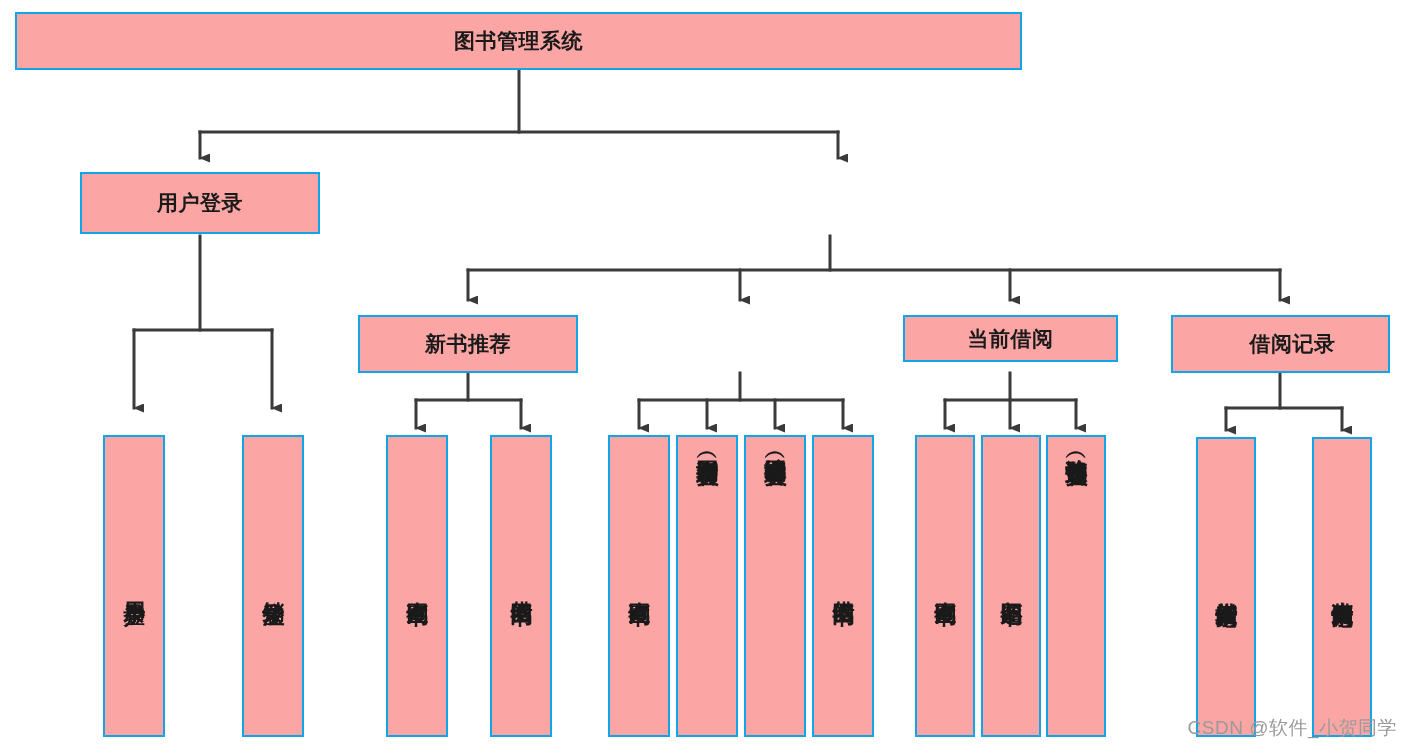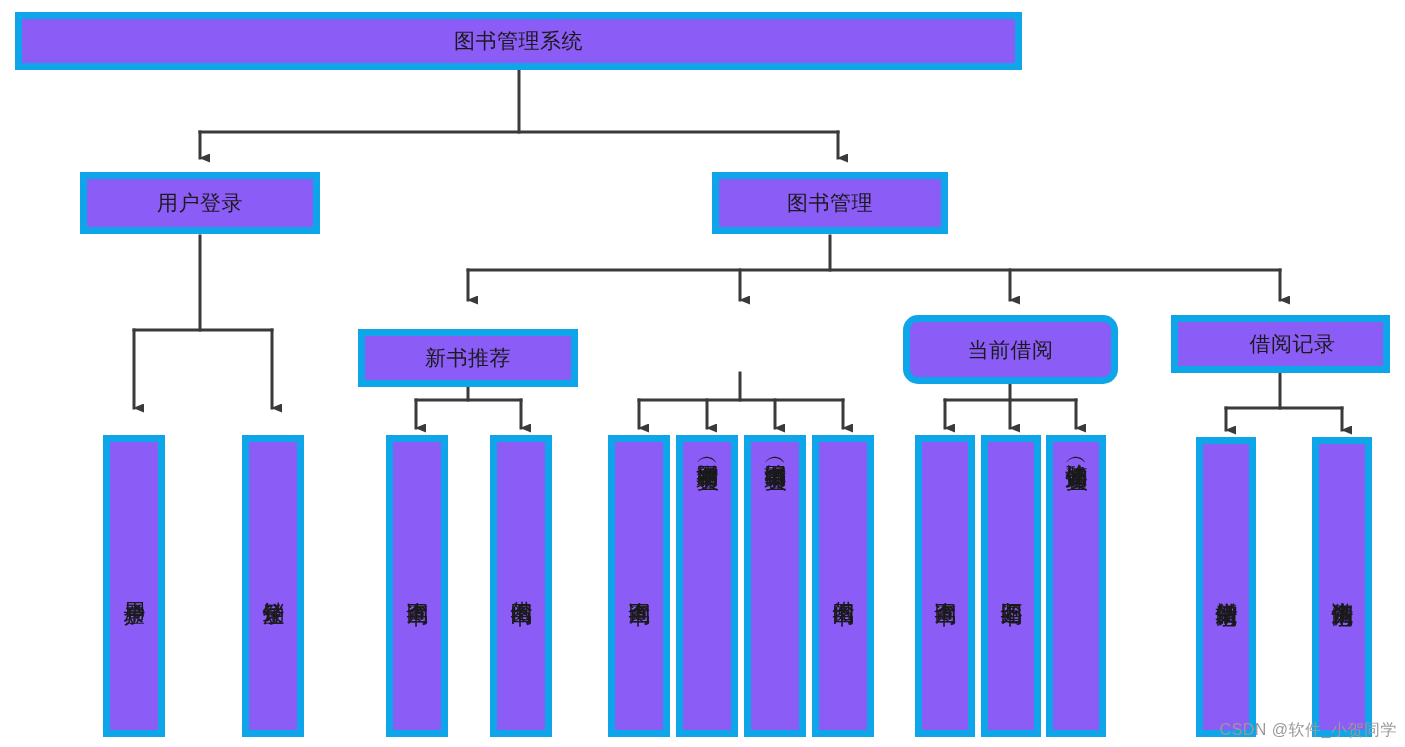--- a/index.html
+++ b/index.html
@@ -20,26 +20,27 @@
   svg.diagram-canvas {
     position: absolute;
     left: 0;
     top: 0;
     width: 1405px;
     height: 747px;
   }
   .node-box {
     position: absolute;
     box-sizing: border-box;
-    background: #8b5cf6;
-    border: 7px solid #0ea5e9;
+    background: #fca5a5;
+    border: 2px solid #0ea5e9;
     display: flex;
     align-items: center;
     justify-content: center;
     color: #1a1a1a;
+    font-weight: bold;
   }
   .node-label-h {
     font-size: 21px;
     line-height: 1.1;
     white-space: nowrap;
     letter-spacing: 0.5px;
   }
   .node-label-v {
     writing-mode: vertical-rl;
     text-orientation: upright;
@@ -57,21 +58,21 @@
     padding-top: 4px;
   }
   .leaf-box.centered {
     align-items: center;
     padding-top: 0;
   }
   #watermark {
     position: absolute;
     right: 8px;
     bottom: 6px;
-    font-size: 16px;
+    font-size: 19px;
     color: #9a9a9a;
     white-space: nowrap;
     letter-spacing: 0.5px;
   }
 </style>
 </head>
 <body>
 
 <div id="diagram-root">
 
@@ -125,28 +126,25 @@
     </g>
   </svg>
 
   <div class="node-box" style="left:15px; top:12px; width:1007px; height:58px;">
     <span class="node-label-h">图书管理系统</span>
   </div>
 
   <div class="node-box" style="left:80px; top:172px; width:240px; height:62px;">
     <span class="node-label-h">用户登录</span>
   </div>
-  <div class="node-box" style="left:712px; top:172px; width:236px; height:62px;">
-    <span class="node-label-h">图书管理</span>
-  </div>
 
-  <div class="node-box" style="left:358px; top:329px; width:220px; height:58px;">
+  <div class="node-box" style="left:358px; top:315px; width:220px; height:58px;">
     <span class="node-label-h">新书推荐</span>
   </div>
-  <div class="node-box" style="left:903px; top:315px; width:215px; height:69px;border-radius:15px;">
+  <div class="node-box" style="left:903px; top:315px; width:215px; height:47px;">
     <span class="node-label-h">当前借阅</span>
   </div>
   <div class="node-box" style="left:1171px; top:315px; width:219px; height:58px;padding-left:24px;">
     <span class="node-label-h">借阅记录</span>
   </div>
 
   <div class="node-box leaf-box centered" style="left:103px; top:435px; width:62px; height:302px;">
     <span class="node-label-v">用户登录</span>
   </div>
   <div class="node-box leaf-box centered" style="left:242px; top:435px; width:62px; height:302px;">

